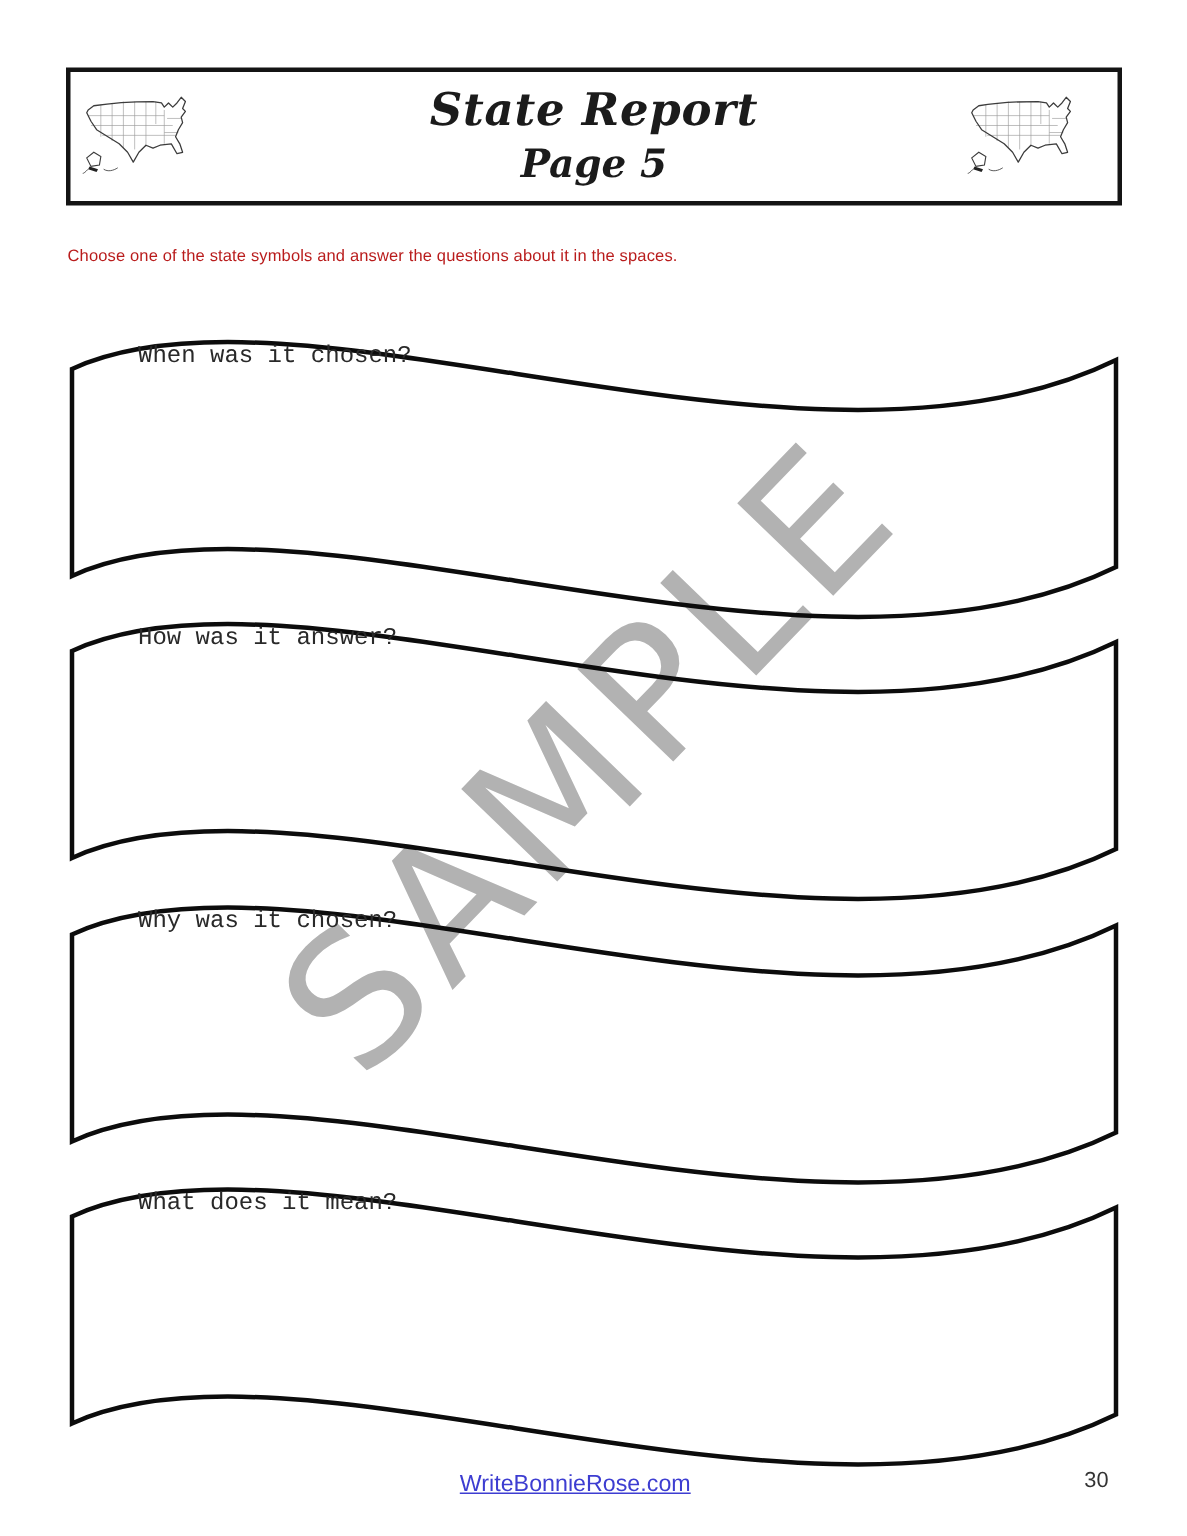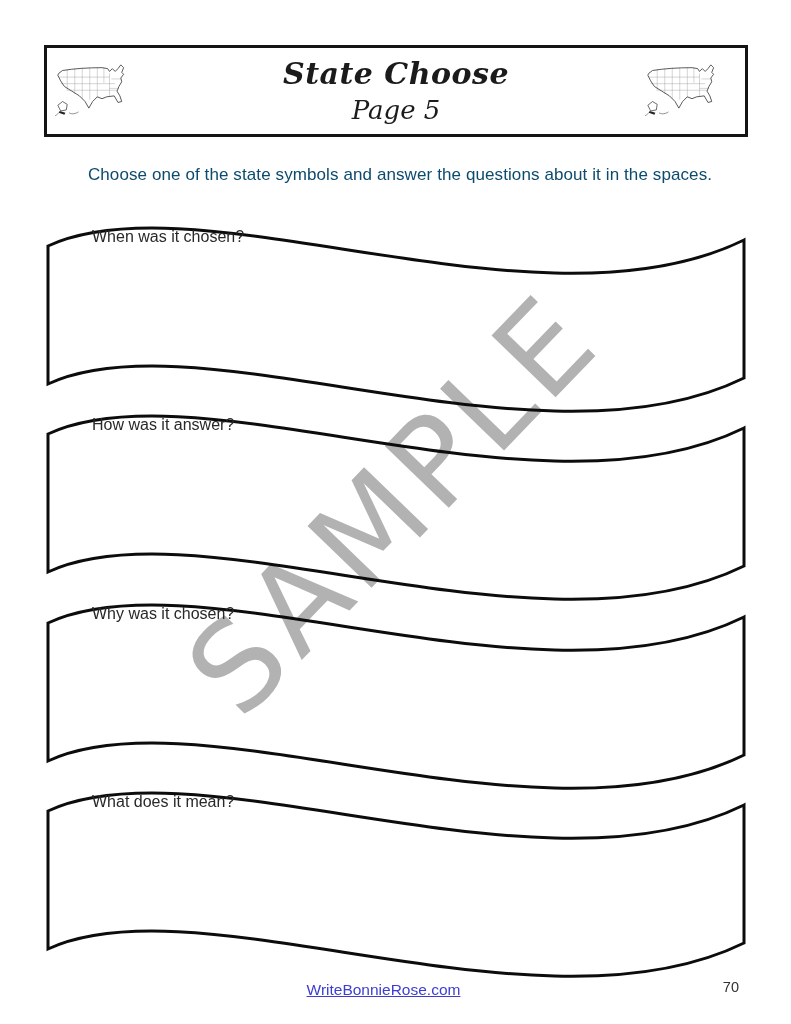--- a/index.html
+++ b/index.html
@@ -21,40 +21,40 @@
   .title-wrap{position:absolute;left:0;top:0;width:100%;height:100%;text-align:center;}
   .doc-title{
     margin-top:8px;
     font-family:"DejaVu Serif", serif;
     font-style:italic;font-weight:700;
     font-size:30px;color:#1b1b1b;letter-spacing:0.5px;
   }
   .doc-page{
     margin-top:4px;
     font-family:"DejaVu Serif", serif;
-    font-style:italic;font-weight:400;
+    font-style:italic;font-weight:700;
     font-size:26px;color:#1b1b1b;
   }
   
   .instruction{
     position:absolute;left:45px;top:165px;width:710px;
-    font-size:17px;color:#0c4a6e;letter-spacing:0.1px;text-align:center;
+    font-size:11px;color:#b91c1c;letter-spacing:0.1px;
   }
   
   .watermark{
     position:absolute;left:393px;top:505px;
     transform:translate(-50%,-50%) rotate(-46deg);
     font-family:"DejaVu Sans", sans-serif;
     font-size:122px;letter-spacing:6px;
     color:#b2b2b2;white-space:nowrap;
     z-index:1;
   }
   
   .banner{
-    position:absolute;left:40px;width:712px;height:204px;z-index:2;
+    position:absolute;left:40px;width:712px;height:204px;z-index:2;font-family:Liberation Mono, monospace;
   }
   .banner svg{position:absolute;left:0;top:0;}
   .banner-q{
     position:absolute;left:52px;top:18px;
     font-size:16px;color:#292929;z-index:3;
   }
   .b1{top:210px;} .b2{top:398px;} .b3{top:587px;text-align:center;} .b4{top:775px;text-align:right;}
   
   .footer-link{
     position:absolute;left:0;top:981px;width:767px;text-align:center;
@@ -92,21 +92,21 @@
           <path d="M4,18 L58,18 M6,25 L64,25 M14,32 L66,32 M58,30 L68,30 M60,20 L70,20"></path>
         </g>
         <path d="M4,14 L8,11 C20,9 35,8 50,8 L56,9 L58,12 L61,9 L64,12 L67,9 L70,5 L73,8 L71,13 L73,15 L70,19 L71,23 L68,28 L66,33 L69,38 L71,44 L67,45 L63,38 L55,39 L50,41 L45,39 L40,44 L36,51 L32,44 L26,38 L18,33 L10,28 L6,22 L3,16 Z" fill="none" stroke="#3c3c3c" stroke-width="0.9" stroke-linejoin="round"></path>
         <path d="M3,48 L8,44 L13,47 L12,53 L6,54 Z" fill="none" stroke="#3c3c3c" stroke-width="0.8"></path>
         <path d="M5,54 L11,56 L10,58 L4,56 Z" fill="#222222" stroke="none"></path>
         <path d="M4,56 C2,58 1,59 0,59" fill="none" stroke="#3c3c3c" stroke-width="0.6"></path>
         <path d="M15,56 C18,58 22,57 25,55" fill="none" stroke="#3c3c3c" stroke-width="0.6"></path>
       </svg>
     </span>
     <div class="title-wrap">
-      <div class="doc-title">State Choose</div>
+      <div class="doc-title">State Report</div>
       <div class="doc-page">Page 5</div>
     </div>
   </div>
 
   <div class="instruction">Choose one of the state symbols and answer the questions about it in the spaces.</div>
 
   <div class="watermark">SAMPLE</div>
 
   <div class="banner b1">
     <svg width="712" height="204" viewBox="0 0 712 204">
@@ -132,15 +132,15 @@
   <div class="banner b4">
     <svg width="712" height="204" viewBox="0 0 712 204">
       <path d="M 8,36 C 160,-34 500,130 704,30 L 704,168 C 500,268 160,104 8,174 Z" fill="none" stroke="#0c0c0c" stroke-width="3"></path>
     </svg>
     <div class="banner-q">What does it mean?</div>
   </div>
 
   <div class="footer-link">
     <a>WriteBonnieRose.com</a>
   </div>
-  <div class="page-number">70</div>
+  <div class="page-number">30</div>
 
 </div>
 
 </body></html>

